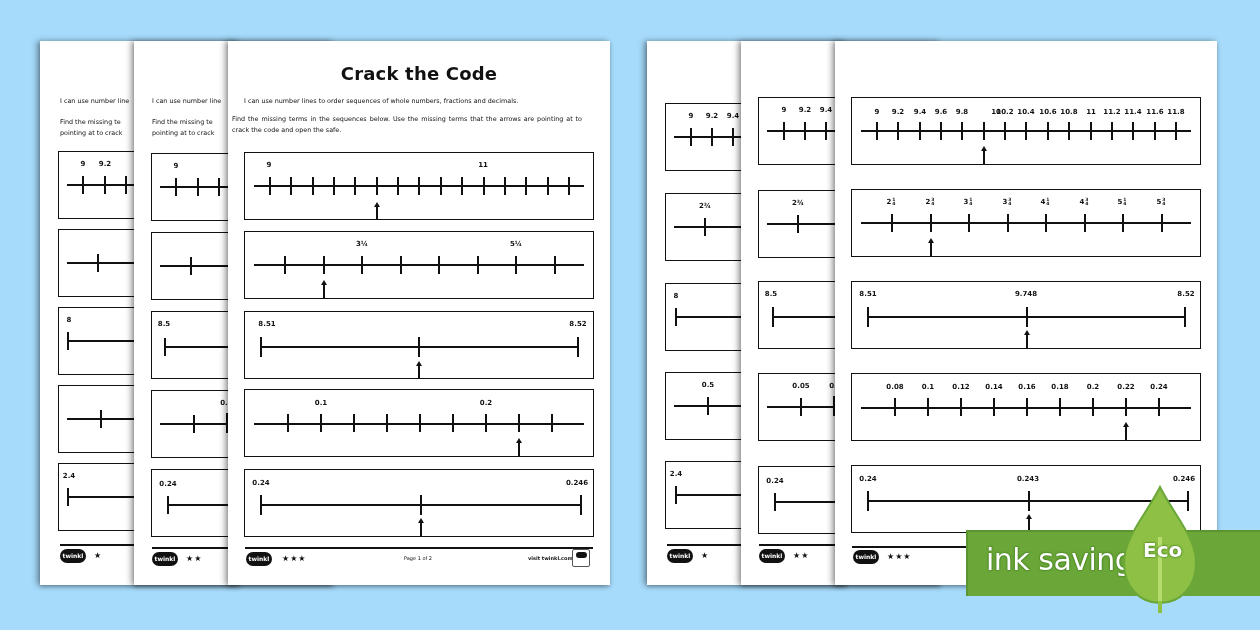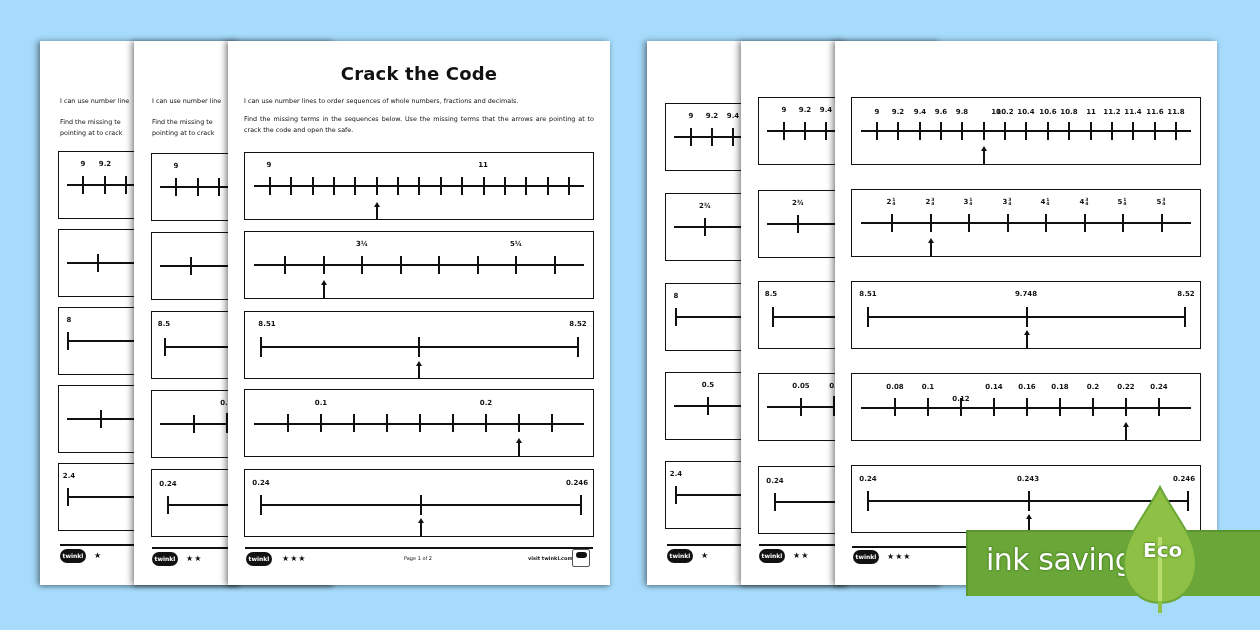--- a/index.html
+++ b/index.html
@@ -9,21 +9,21 @@
   .sheet {
     position: absolute; background: #fff;
     box-shadow: -3px 0 6px rgba(0,0,0,0.35), 0 2px 4px rgba(0,0,0,0.25);
     overflow: hidden; color: #111;
   }
   .sheet .title {
     position: absolute; left: 0; right: 0; top: 22px; text-align: center;
     font-size: 18px; font-weight: bold; letter-spacing: 0.2px;
   }
   .sheet .intro { position: absolute; left: 16px; top: 56px; font-size: 6.4px; white-space: nowrap; }
-  .sheet .instr { position: absolute; left: 16px; top: 73px; font-size: 6.4px; line-height: 10.5px; width: 350px; text-align: justify; }
+  .sheet .instr { position: absolute; left: 4px; top: 73px; font-size: 6.4px; line-height: 10.5px; width: 350px; text-align: justify; }
 
   .nbox {
     position: absolute; border: 1.5px solid #111; background: #fff;
   }
   .nline { position: absolute; height: 2px; background: #111; }
   .tick { position: absolute; width: 2px; background: #111; }
   .lbl { position: absolute; font-size: 7px; font-weight: bold; transform: translateX(-50%); white-space: nowrap; }
   .arrow { position: absolute; width: 1.5px; background: #111; }
   .arrow::before {
     content: ""; position: absolute; left: -2.5px; top: -4px;
@@ -384,21 +384,21 @@
     <div class="nline" style="left:15px;top:34px;width:318px;"></div>
     <div class="tick" style="left:15px;top:25px;height:20px;"></div>
     <div class="tick" style="left:174px;top:25px;height:20px;"></div>
     <div class="tick" style="left:332px;top:25px;height:20px;"></div>
     <div class="arrow" style="left:174px;top:52px;height:15px;"></div>
   </div>
 
   <div class="nbox" style="left:16px;top:332px;width:350px;height:68px;">
     <div class="lbl" style="left:43px;top:9px;">0.08</div>
     <div class="lbl" style="left:76px;top:9px;">0.1</div>
-    <div class="lbl" style="left:109px;top:9px;margin-top:12px;">0.12</div>
+    <div class="lbl" style="left:109px;top:9px;">0.12</div>
     <div class="lbl" style="left:142px;top:9px;">0.14</div>
     <div class="lbl" style="left:175px;top:9px;">0.16</div>
     <div class="lbl" style="left:208px;top:9px;">0.18</div>
     <div class="lbl" style="left:241px;top:9px;">0.2</div>
     <div class="lbl" style="left:274px;top:9px;">0.22</div>
     <div class="lbl" style="left:307px;top:9px;">0.24</div>
     <div class="nline" style="left:9px;top:33px;width:330px;"></div>
     <div class="tick" style="left:42px;top:24px;height:18px;"></div>
     <div class="tick" style="left:75px;top:24px;height:18px;"></div>
     <div class="tick" style="left:108px;top:24px;height:18px;"></div>

